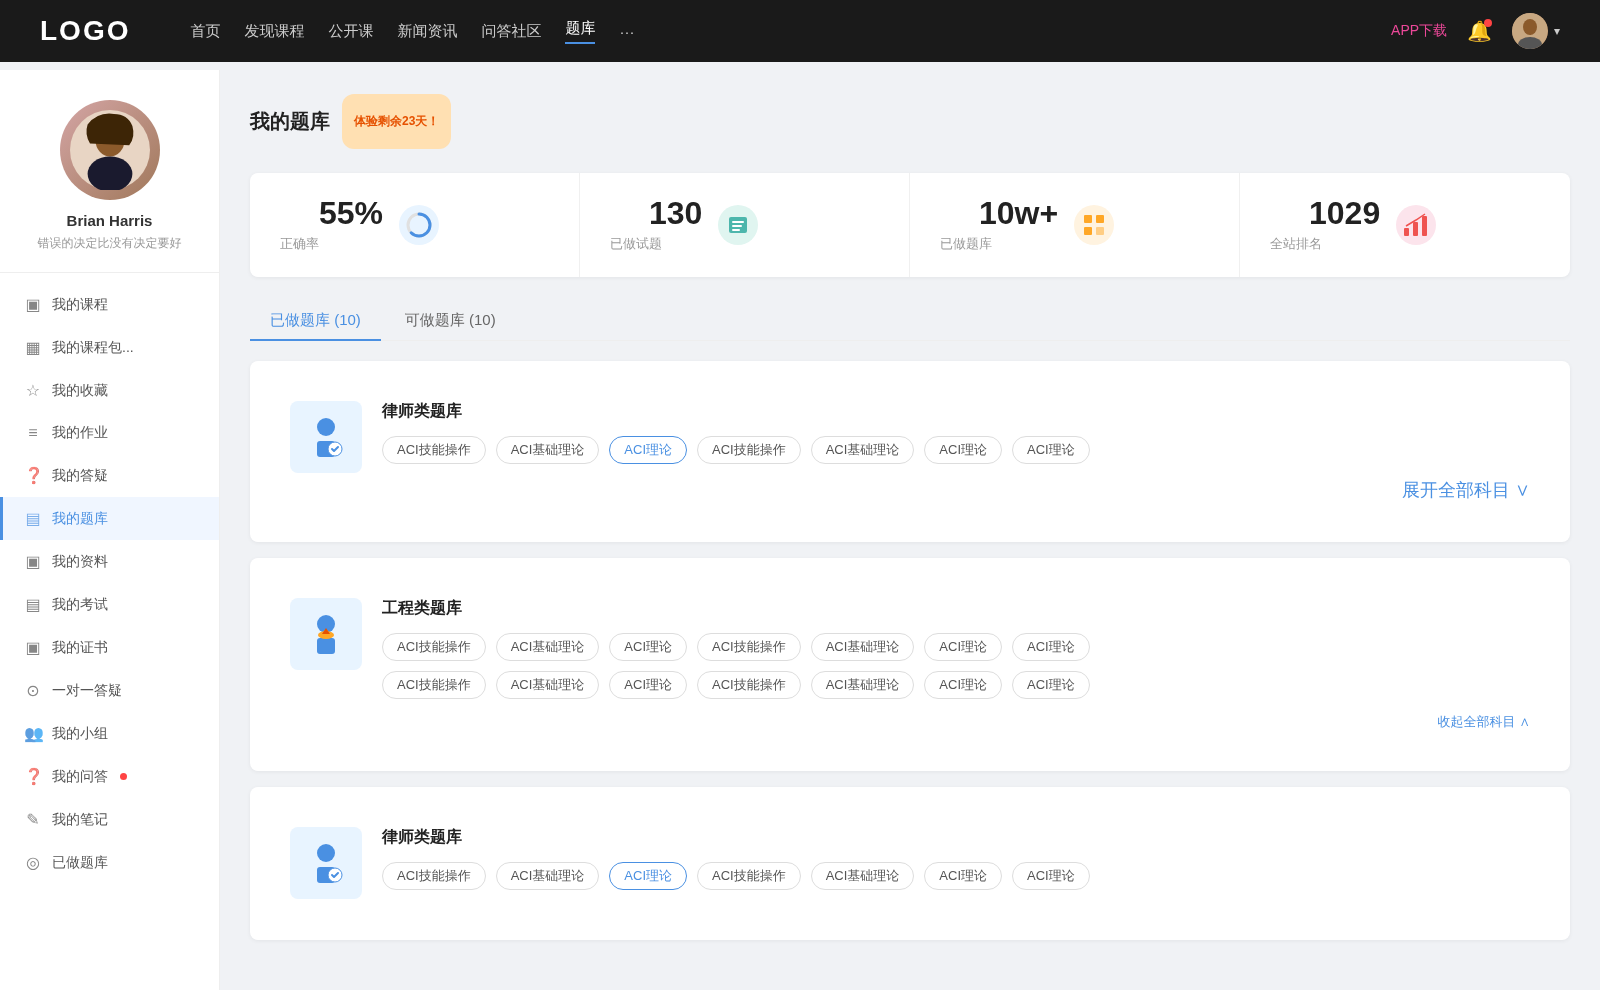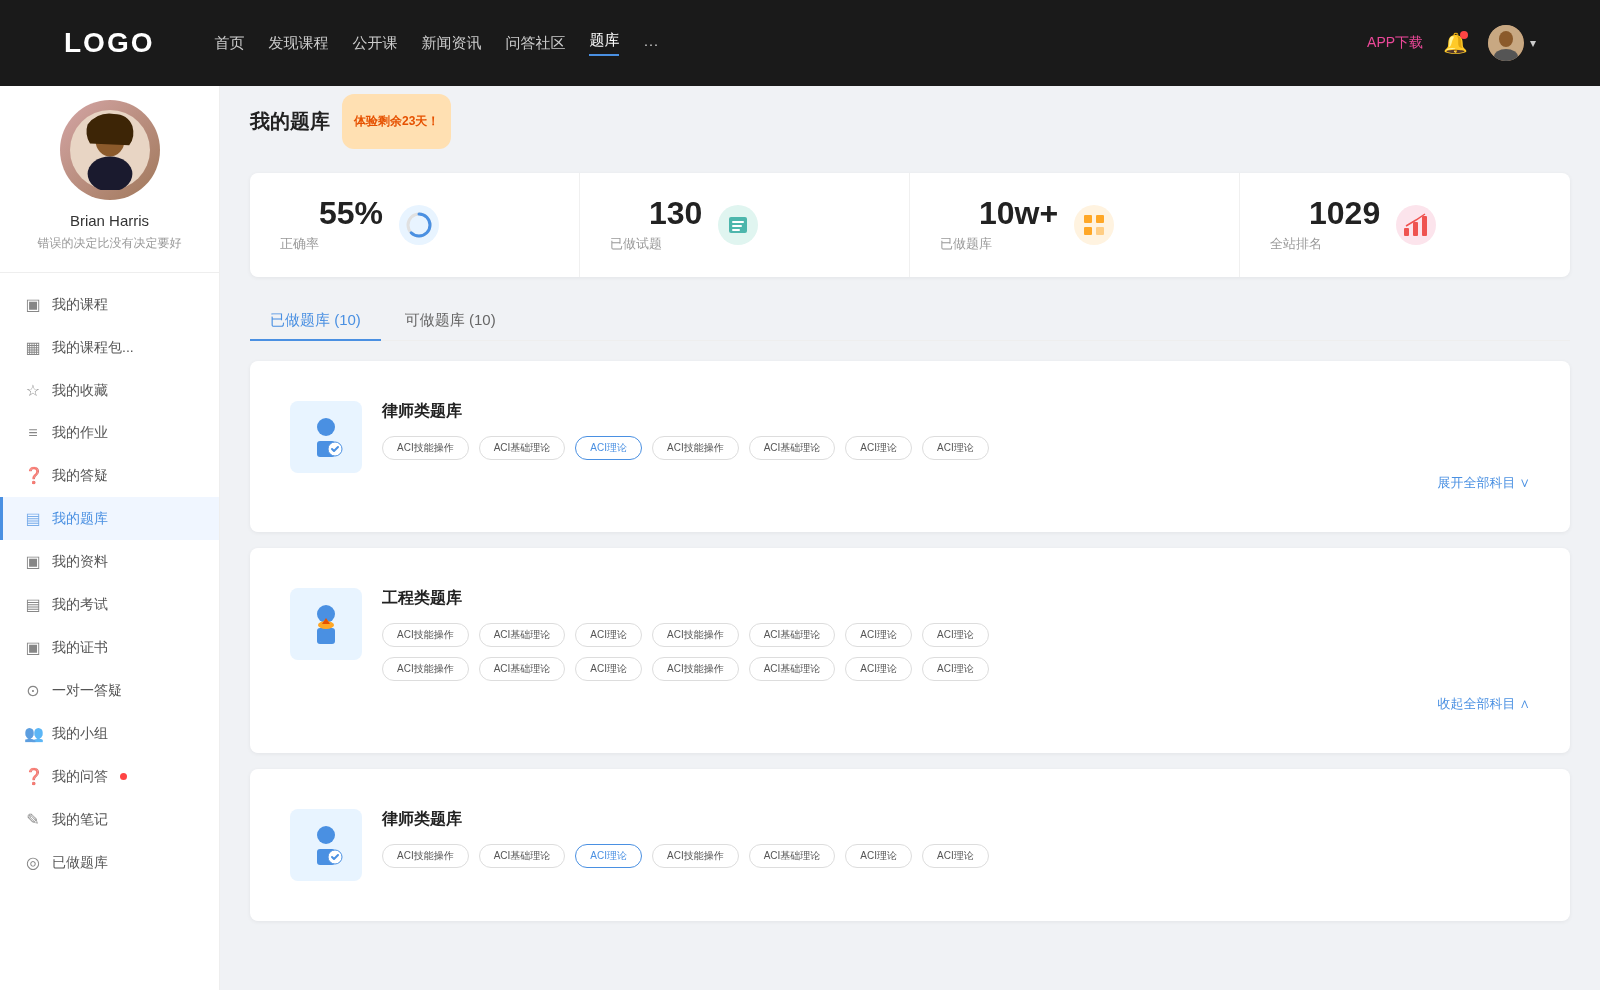--- a/index.html
+++ b/index.html
@@ -1,24 +1,24 @@
 <!DOCTYPE html>
 <html><head>
   <meta charset="utf-8">
   <style>
     * { box-sizing: border-box; margin: 0; padding: 0; }
     body { font-family: -apple-system, BlinkMacSystemFont, 'PingFang SC', 'Microsoft YaHei', sans-serif; background: #f0f2f5; min-height: 990px; }
 
     
     .header {
       background: #1a1a1a;
-      height: 86px;
-      display: flex;
-      align-items: center;
-      padding: 0 64px;
+      height: 62px;
+      display: flex;
+      align-items: center;
+      padding: 0 40px;
       position: fixed;
       top: 0; left: 0; right: 0;
       z-index: 100;
     }
     .header-logo {
       color: white;
       font-size: 28px;
       font-weight: bold;
       letter-spacing: 2px;
       margin-right: 60px;
@@ -109,21 +109,21 @@
       background: linear-gradient(135deg, #d4a5a5, #a0785a);
       overflow: hidden;
       margin-bottom: 12px;
       display: flex;
       align-items: center;
       justify-content: center;
     }
     .profile-avatar svg { width: 80px; height: 80px; }
     .profile-name {
       font-size: 15px;
-      font-weight: 400;
+      font-weight: 700;
       color: #333;
       margin-bottom: 6px;
       text-align: center;
     }
     .profile-motto {
       font-size: 12px;
       color: #999;
     }
     .sidebar-menu {
       padding: 10px 0;
@@ -282,34 +282,34 @@
     }
     .tags-row {
       display: flex;
       flex-wrap: wrap;
       gap: 10px;
       margin-bottom: 10px;
     }
     .tag {
       padding: 4px 14px;
       border-radius: 14px;
-      font-size: 10px;
+      font-size: 13px;
       border: 1px solid #ddd;
       color: #555;
       cursor: pointer;
       background: #fff;
     }
     .tag.active-tag {
       border-color: #4a90e2;
       color: #4a90e2;
       background: #fff;
     }
     .expand-link {
       text-align: right;
-      font-size: 13px;
+      font-size: 18px;
       color: #4a90e2;
       cursor: pointer;
       padding-top: 4px;
     }
     .collapse-link {
       text-align: right;
       font-size: 13px;
       color: #4a90e2;
       cursor: pointer;
       padding-top: 4px;

